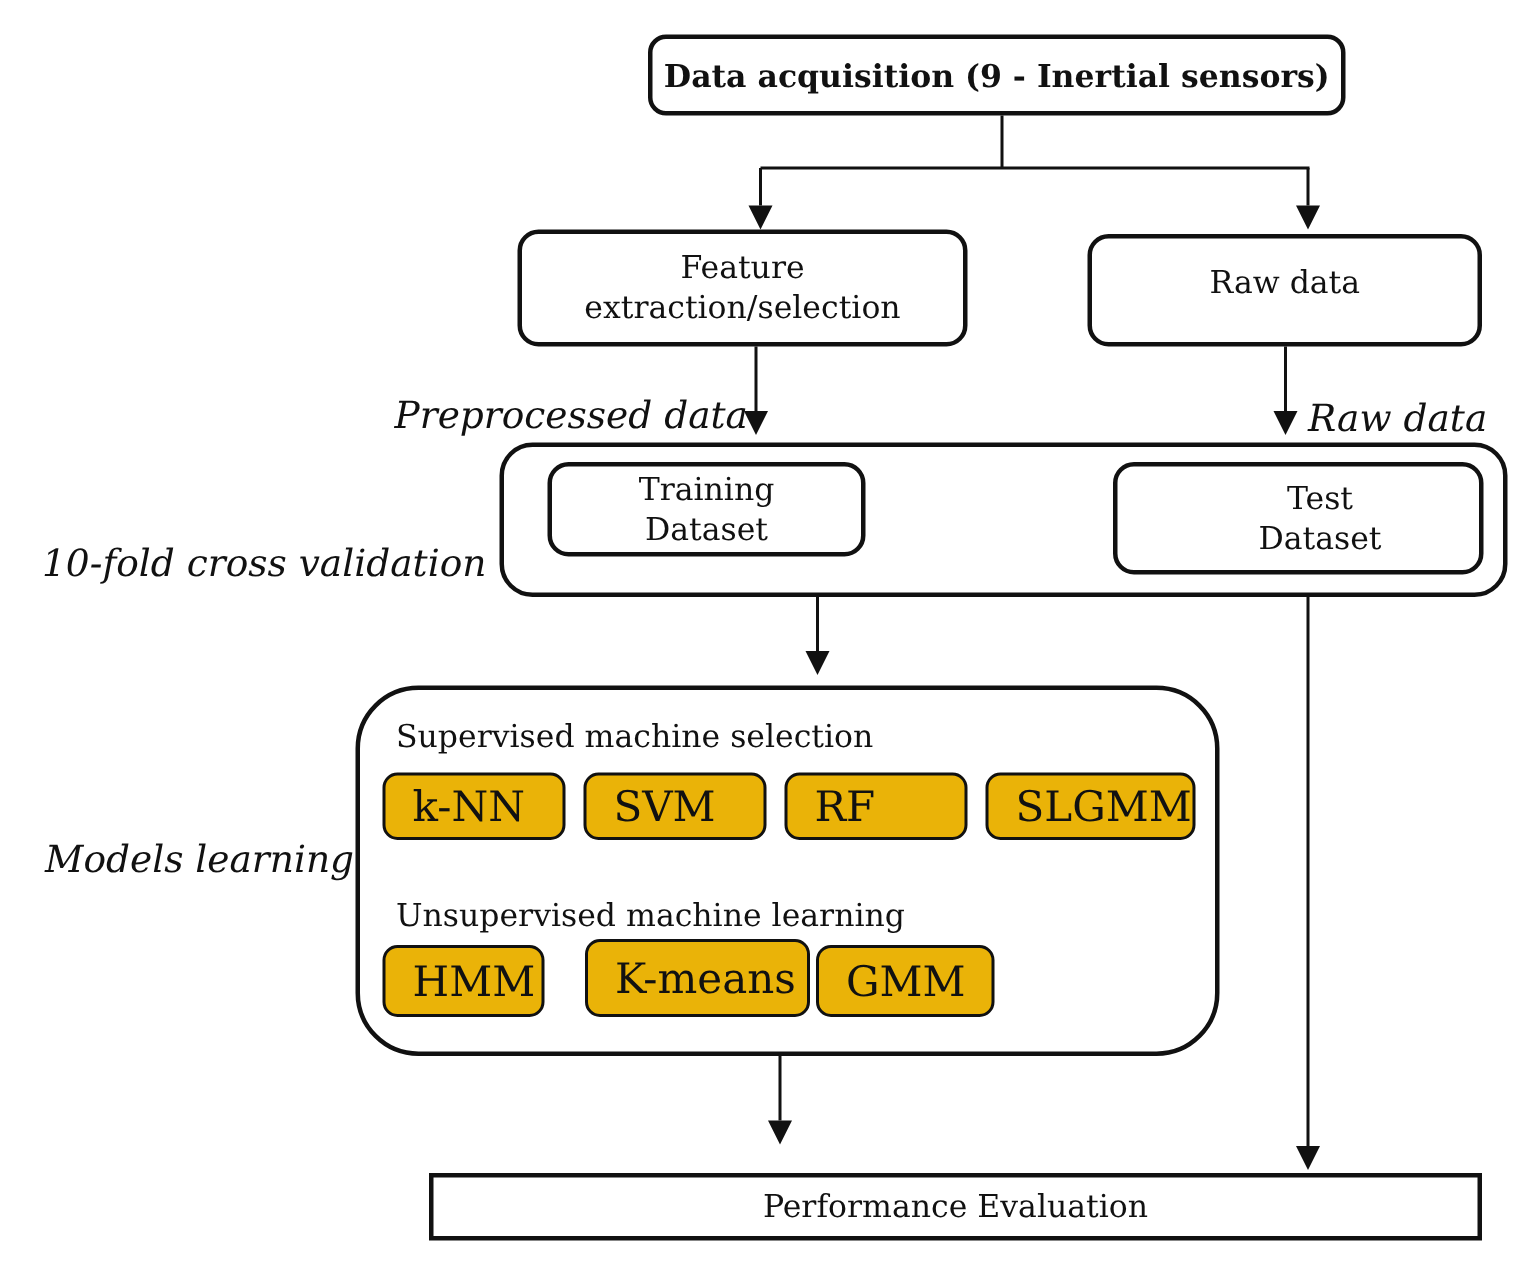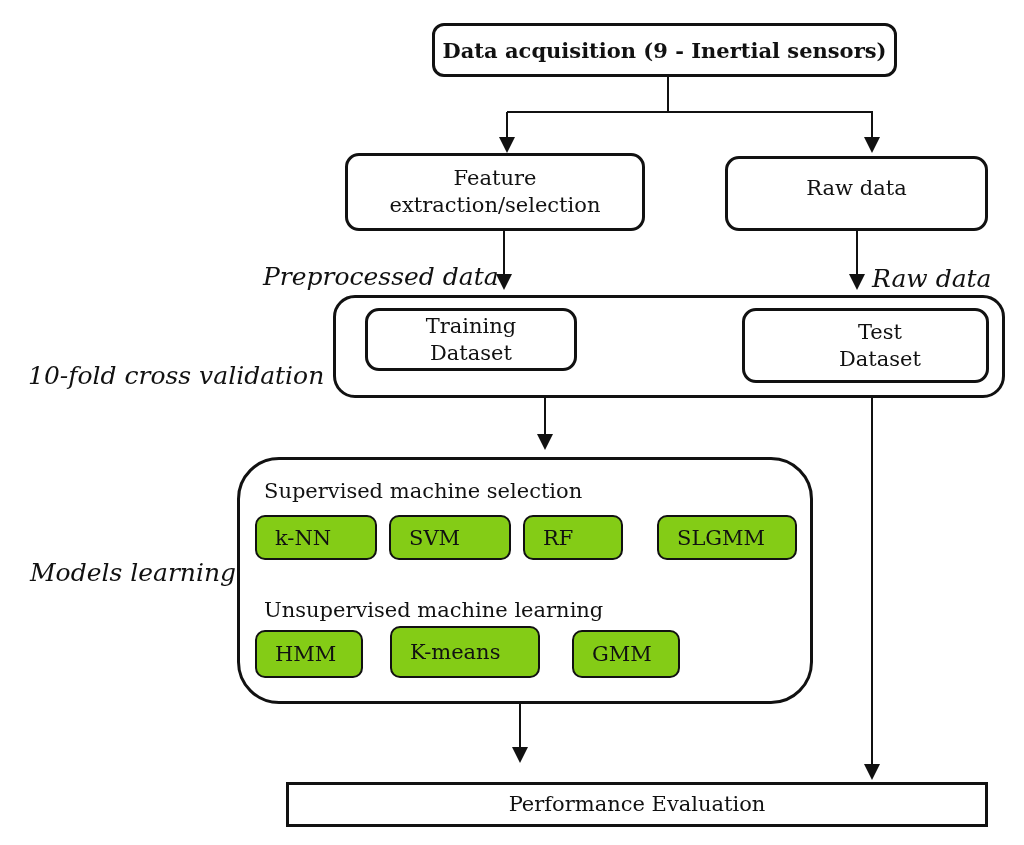--- a/index.html
+++ b/index.html
@@ -35,26 +35,26 @@
     box-sizing: border-box;
     border: 3px solid #111111;
     border-radius: 24px;
     background: #ffffff;
   }
   .algo {
     position: absolute;
     box-sizing: border-box;
     border: 2.5px solid #111111;
     border-radius: 10px;
-    background: #84cc16;
+    background: #eab308;
     display: flex;
     align-items: center;
     justify-content: flex-start;
     padding-left: 18px;
-    font-size: 21px;
+    font-size: 28px;
   }
   .mheading {
     position: absolute;
     font-size: 21px;
     white-space: nowrap;
   }
   .ilabel {
     position: absolute;
     font-style: italic;
     font-size: 25px;
@@ -141,36 +141,36 @@
   <div class="ilabel" style="left:30px; top:558px;">Models learning</div>
 
   <div class="mheading" style="left:264px; top:479px;">Supervised machine selection</div>
 
   <div class="algo" style="left:255px; top:515px; width:122px; height:45px;">
     <span>k-NN</span>
   </div>
   <div class="algo" style="left:389px; top:515px; width:122px; height:45px;">
     <span>SVM</span>
   </div>
-  <div class="algo" style="left:523px; top:515px; width:100px; height:45px;">
+  <div class="algo" style="left:523px; top:515px; width:122px; height:45px;">
     <span>RF</span>
   </div>
   <div class="algo" style="left:657px; top:515px; width:140px; height:45px;">
     <span>SLGMM</span>
   </div>
 
   <div class="mheading" style="left:264px; top:598px;">Unsupervised machine learning</div>
 
   <div class="algo" style="left:255px; top:630px; width:108px; height:48px;">
     <span>HMM</span>
   </div>
   <div class="algo" style="left:390px; top:626px; width:150px; height:52px;">
     <span>K-means</span>
   </div>
-  <div class="algo" style="left:572px; top:630px; width:108px; height:48px;">
+  <div class="algo" style="left:544px; top:630px; width:119px; height:48px;">
     <span>GMM</span>
   </div>
 
   <div class="vline" style="left:519px; top:704px; height:43px;"></div>
   <div class="arrowhead" style="left:512px; top:747px;"></div>
 
   <div class="box" style="left:286px; top:782px; width:702px; height:45px; border-radius:0;">
     <span>Performance Evaluation</span>
   </div>
 

